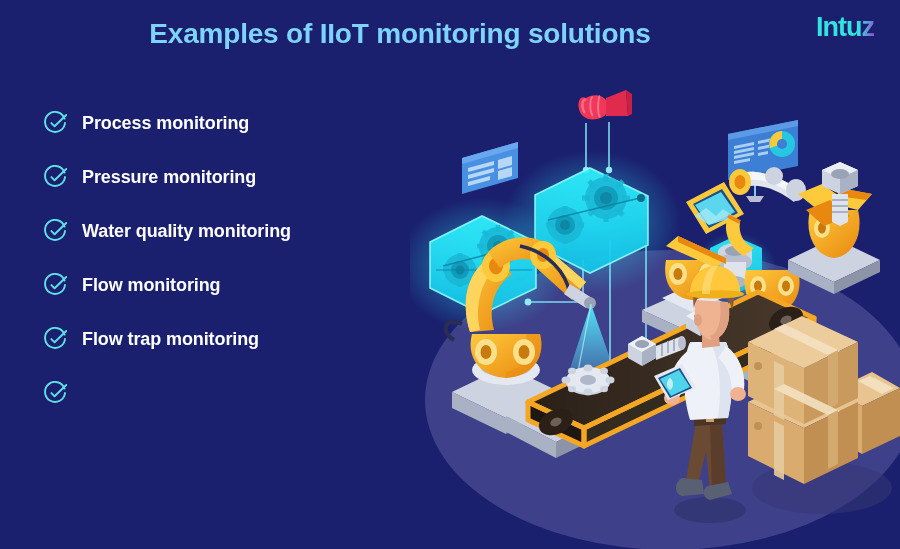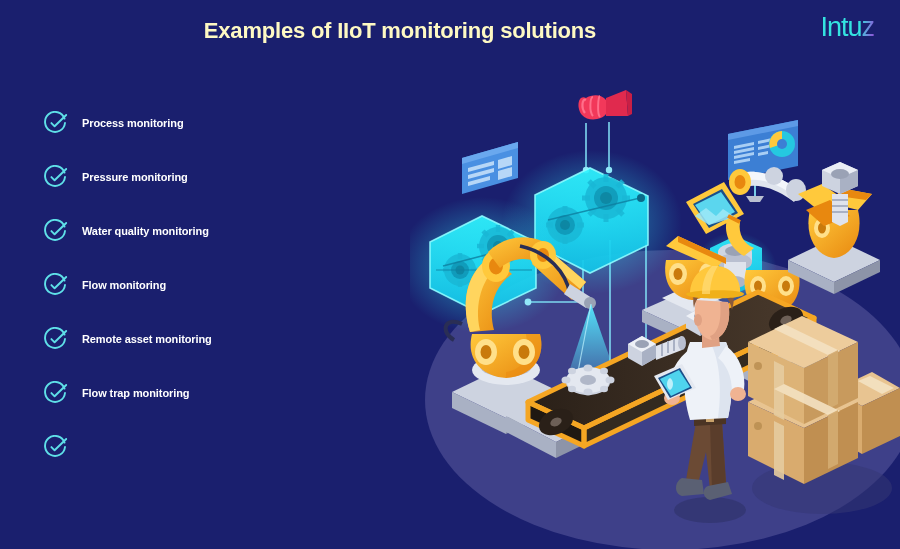--- a/index.html
+++ b/index.html
@@ -30,31 +30,31 @@
     background: #3e4089;
   }
 
   
   .title {
     position: absolute;
     left: 0;
     top: 18px;
     width: 800px;
     text-align: center;
-    font-size: 22px;
+    font-size: 28px;
     font-weight: bold;
-    color: #fef9c3;
+    color: #7dd3fc;
     letter-spacing: -0.2px;
   }
   .logo {
     position: absolute;
     right: 26px;
     top: 14px;
     font-size: 27px;
-    font-weight: normal;
+    font-weight: bold;
     letter-spacing: -1px;
     line-height: 1;
     user-select: none;
   }
   .logo .l-a { color: #34e3e0; }
   .logo .l-b {
     background: linear-gradient(100deg, #34e3e0 0%, #8a5ad8 85%);
     -webkit-background-clip: text;
     background-clip: text;
     color: transparent;
@@ -73,21 +73,21 @@
     height: 54px;
   }
   .check-icon {
     width: 24px;
     height: 24px;
     flex: 0 0 24px;
     margin-right: 14px;
     display: block;
   }
   .check-label {
-    font-size: 11px;
+    font-size: 18px;
     font-weight: bold;
     color: #ffffff;
     white-space: nowrap;
     letter-spacing: -0.1px;
   }
 
   
   .illustration {
     position: absolute;
     left: 410px;
@@ -136,27 +136,20 @@
     </div>
 
     <div class="check-item">
       <svg class="check-icon" viewBox="0 0 24 24">
         <path d="M20.5 7.6 A10 10 0 1 0 21 12" fill="none" stroke="#5fe0e8" stroke-width="1.9" stroke-linecap="round"></path>
         <path d="M7.4 12.1 L10.6 15.3 L22.2 4.0" fill="none" stroke="#5fe0e8" stroke-width="1.9" stroke-linecap="round" stroke-linejoin="round"></path>
       </svg>
       <span class="check-label">Flow monitoring</span>
     </div>
 
-    <div class="check-item">
-      <svg class="check-icon" viewBox="0 0 24 24">
-        <path d="M20.5 7.6 A10 10 0 1 0 21 12" fill="none" stroke="#5fe0e8" stroke-width="1.9" stroke-linecap="round"></path>
-        <path d="M7.4 12.1 L10.6 15.3 L22.2 4.0" fill="none" stroke="#5fe0e8" stroke-width="1.9" stroke-linecap="round" stroke-linejoin="round"></path>
-      </svg>
-      <span class="check-label">Remote asset monitoring</span>
-    </div>
 
     <div class="check-item">
       <svg class="check-icon" viewBox="0 0 24 24">
         <path d="M20.5 7.6 A10 10 0 1 0 21 12" fill="none" stroke="#5fe0e8" stroke-width="1.9" stroke-linecap="round"></path>
         <path d="M7.4 12.1 L10.6 15.3 L22.2 4.0" fill="none" stroke="#5fe0e8" stroke-width="1.9" stroke-linecap="round" stroke-linejoin="round"></path>
       </svg>
       <span class="check-label">Flow trap monitoring</span>
     </div>
 
     <div class="check-item">

